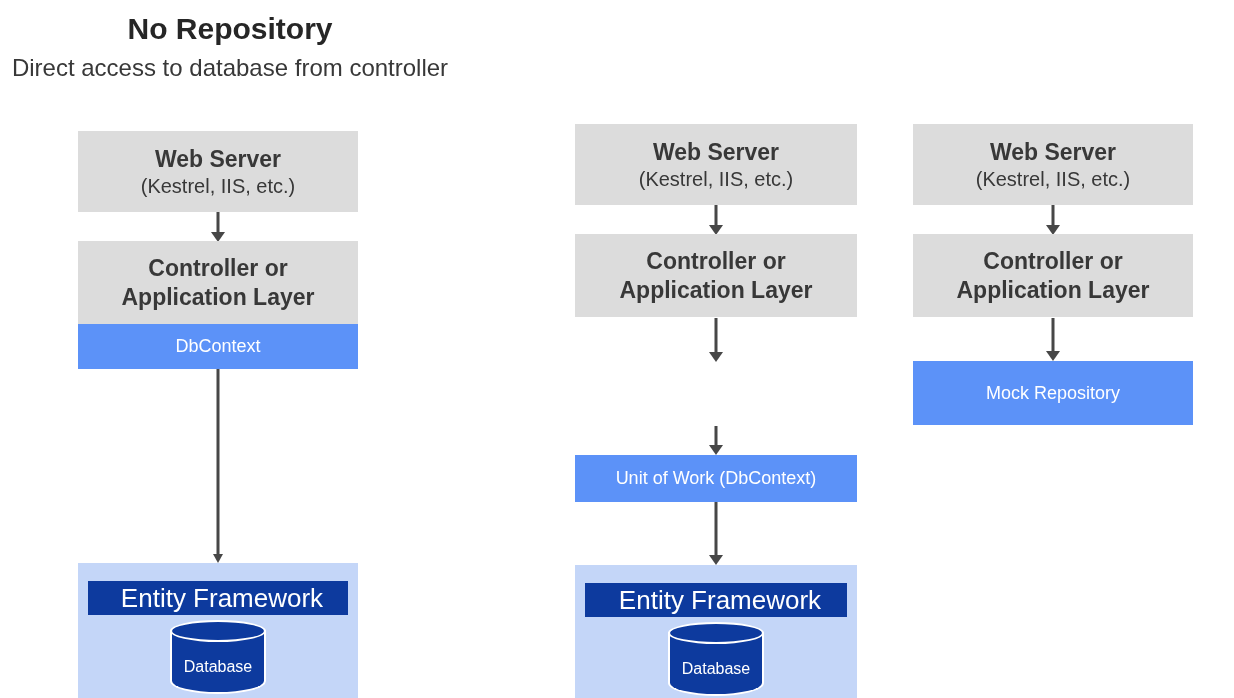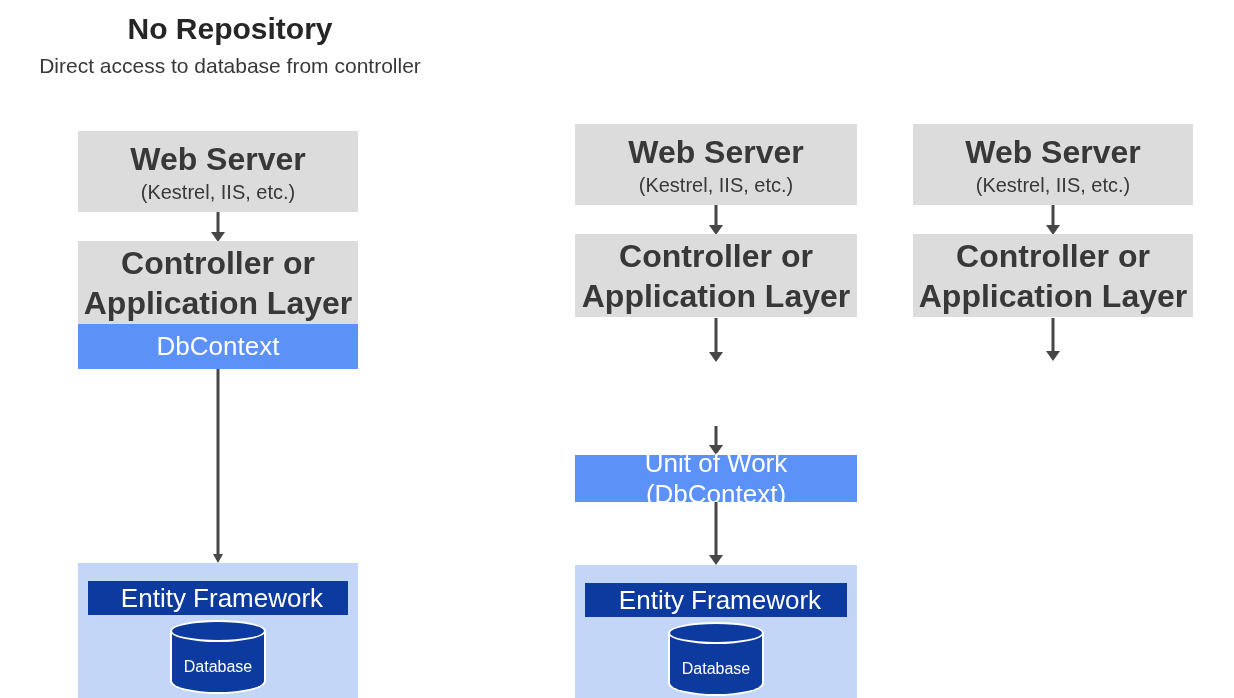--- a/index.html
+++ b/index.html
@@ -16,42 +16,42 @@
   .header { position: absolute; text-align: center; }
   #header-left  { left: 0;   top: 12px; width: 460px; }
   #header-right { left: 590px; top: 12px; width: 644px; }
   .header .title {
     font-size: 30px;
     font-weight: bold;
     color: var(--title-text, #262626);
     line-height: 1.15;
   }
   .header .subtitle {
-    font-size: 21px;
+    font-size: 24px;
     color: var(--body-text, #383838);
     margin-top: 5px;
     line-height: 1.35;
   }
 
   
   .box {
     position: absolute;
     display: flex;
     flex-direction: column;
     align-items: center;
     justify-content: center;
     text-align: center;
     box-sizing: border-box;
   }
   .gray { background: var(--gray-box, #dcdcdc); color: var(--body-text, #383838); }
   .blue { background: var(--blue-box, #5c92f8); color: var(--white-text, #ffffff); }
 
-  .box-title { font-weight: bold; font-size: 32px; line-height: 1.25; }
+  .box-title { font-weight: bold; font-size: 23px; line-height: 1.25; }
   .box-sub   { font-size: 20px; line-height: 1.2; margin-top: 1px; }
-  .blue-label { font-size: 26px; }
+  .blue-label { font-size: 18px; }
 
   
   #l-web  { left: 78px;  top: 131px; width: 280px; height: 81px; }
   #l-ctrl { left: 78px;  top: 241px; width: 280px; height: 83px; }
   #l-dbc  { left: 78px;  top: 324px; width: 280px; height: 45px; }
   #l-ef   { left: 78px;  top: 563px; width: 280px; height: 135px; }
 
   
   #m-web  { left: 575px; top: 124px; width: 282px; height: 81px; }
   #m-ctrl { left: 575px; top: 234px; width: 282px; height: 83px; }
@@ -225,14 +225,17 @@
 
   <div class="box gray" id="r-ctrl">
     <div class="box-title">Controller or</div>
     <div class="box-title">Application Layer</div>
   </div>
   <div class="arrow" id="ar-2">
       <div class="shaft"></div>
       <div class="head"></div>
     </div>
 
+  <div class="box blue" id="r-mock">
+    <div class="blue-label">Mock Repository</div>
+  </div>
 
 </div>
 
 </body></html>

